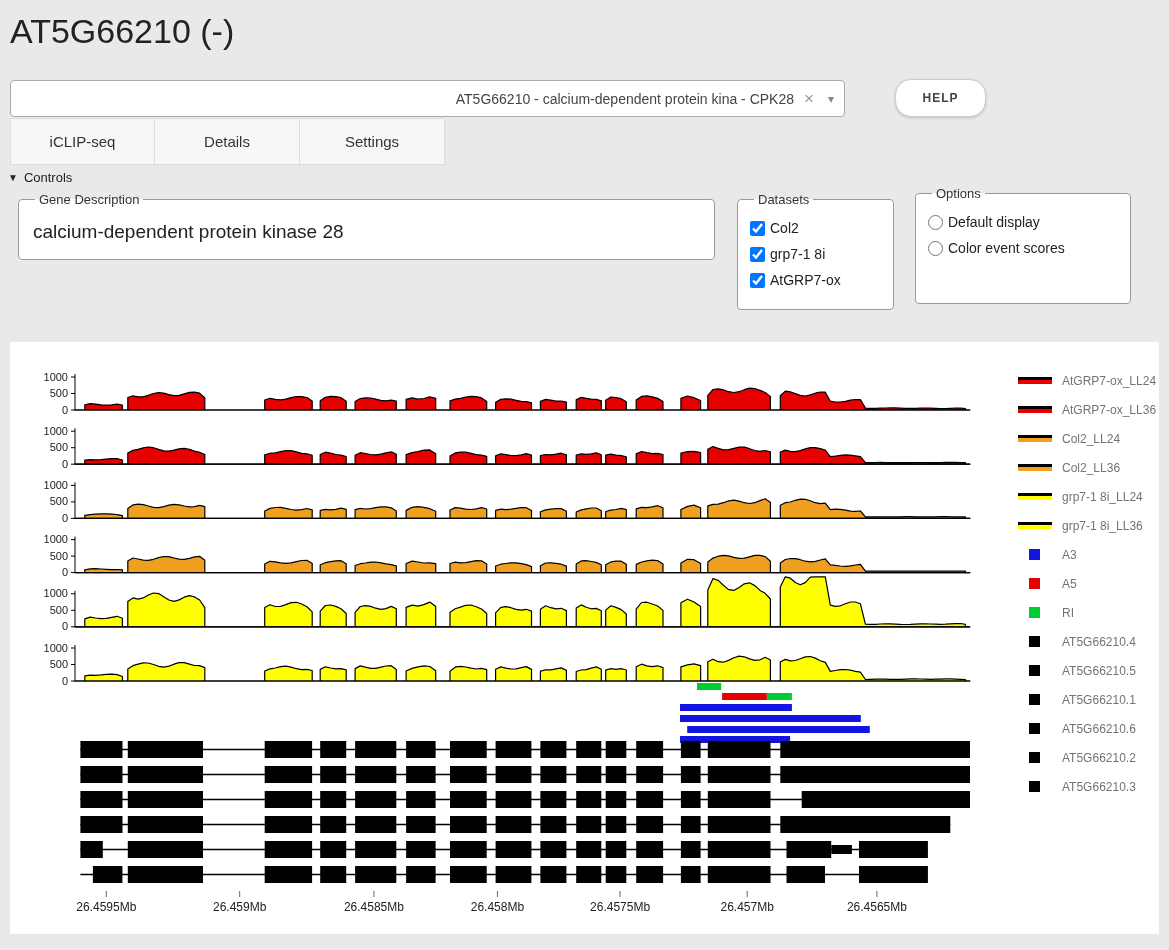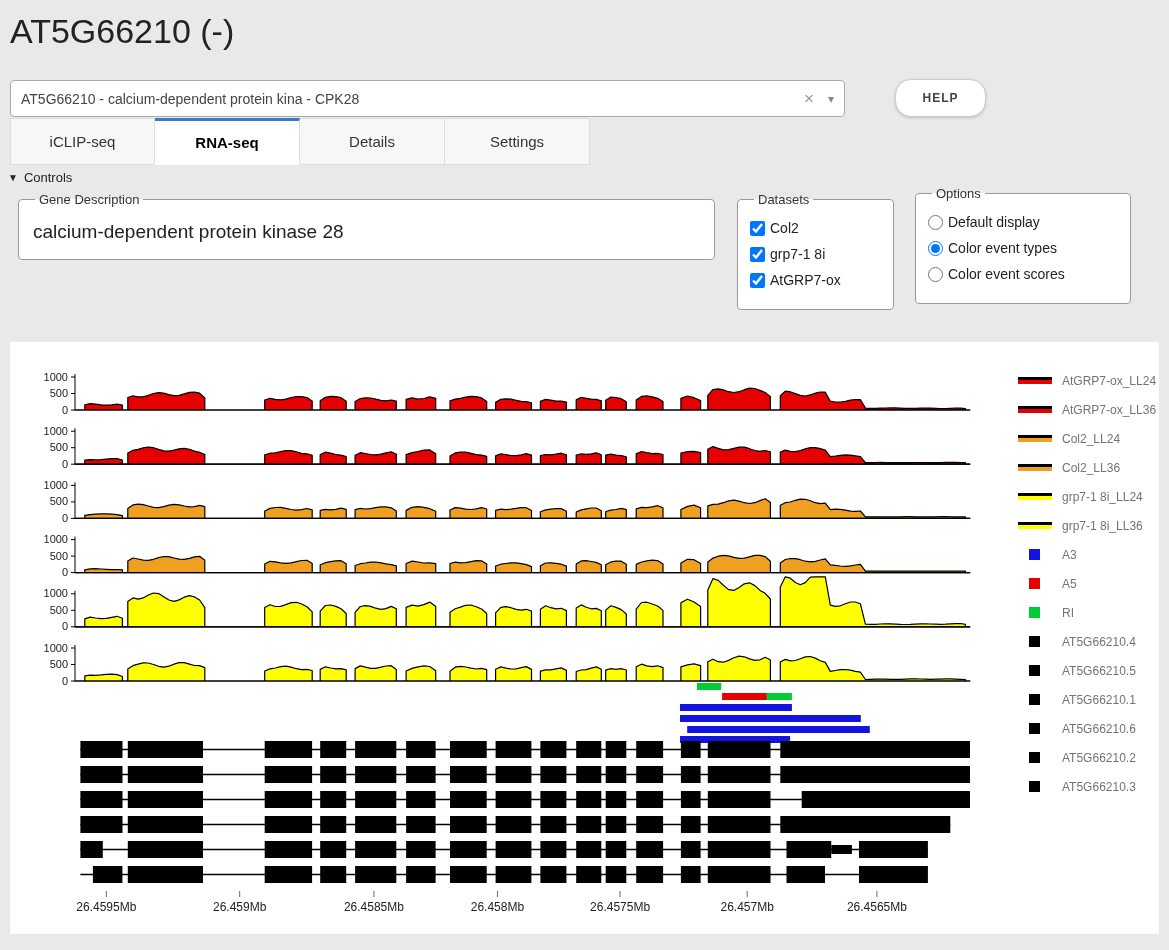--- a/index.html
+++ b/index.html
@@ -10,21 +10,21 @@
     position:relative;
     overflow:hidden;
   }
   .page-title{
     position:absolute; left:10px; top:12px;
     font-size:34px; font-weight:400; color:#222;
   }
   .gene-select{
     position:absolute; left:10px; top:80px; width:835px; height:37px;
     background:#fff; border:1px solid #aaa; border-radius:4px;
-    display:flex; align-items:center; padding:0 10px; cursor:pointer;
+    display:flex; align-items:center; padding:0 10px; cursor:pointer;text-align:right;
   }
   .gene-select .value{ flex:1; font-size:14px; color:#444; }
   .gene-select .clear{ color:#999; font-size:17px; padding:0 10px; }
   .gene-select .caret{ color:#888; font-size:12px; padding-left:4px; }
   .help-btn{
     position:absolute; left:895px; top:79px; width:91px; height:38px;
     background:#fff; border:1px solid #ccc; border-radius:16px;
     box-shadow:0 1px 3px rgba(0,0,0,.18);
     font-family:"Liberation Sans", sans-serif;
     font-size:12px; font-weight:bold; letter-spacing:1px; color:#444;
@@ -80,21 +80,20 @@
 <div class="gene-select">
   <span class="value">AT5G66210 - calcium-dependent protein kina - CPK28</span>
   <span class="clear">×</span>
   <span class="caret">▾</span>
 </div>
 
 <button class="help-btn">HELP</button>
 
 <div class="tabs">
   <div class="tab">iCLIP-seq</div>
-  <div class="tab active">RNA-seq</div>
   <div class="tab">Details</div>
   <div class="tab">Settings</div>
 </div>
 
 <div class="controls-toggle">
   <span class="tri">▼</span>
   <span>Controls</span>
 </div>
 
 <fieldset class="fs-gene">
@@ -116,24 +115,20 @@
     <input type="checkbox" checked="" style="">
     <span>AtGRP7-ox</span>
   </div>
 </fieldset>
 
 <fieldset class="fs-options">
   <legend>Options</legend>
   <div class="radio-row">
     <input type="radio" name="display-options" style="">
     <span>Default display</span>
-  </div>
-  <div class="radio-row">
-    <input type="radio" name="display-options" checked="" style="">
-    <span>Color event types</span>
   </div>
   <div class="radio-row">
     <input type="radio" name="display-options" style="">
     <span>Color event scores</span>
   </div>
 </fieldset>
 
 <div class="chart-panel">
   <svg id="chart-svg" width="1000" height="592">
       <g>

